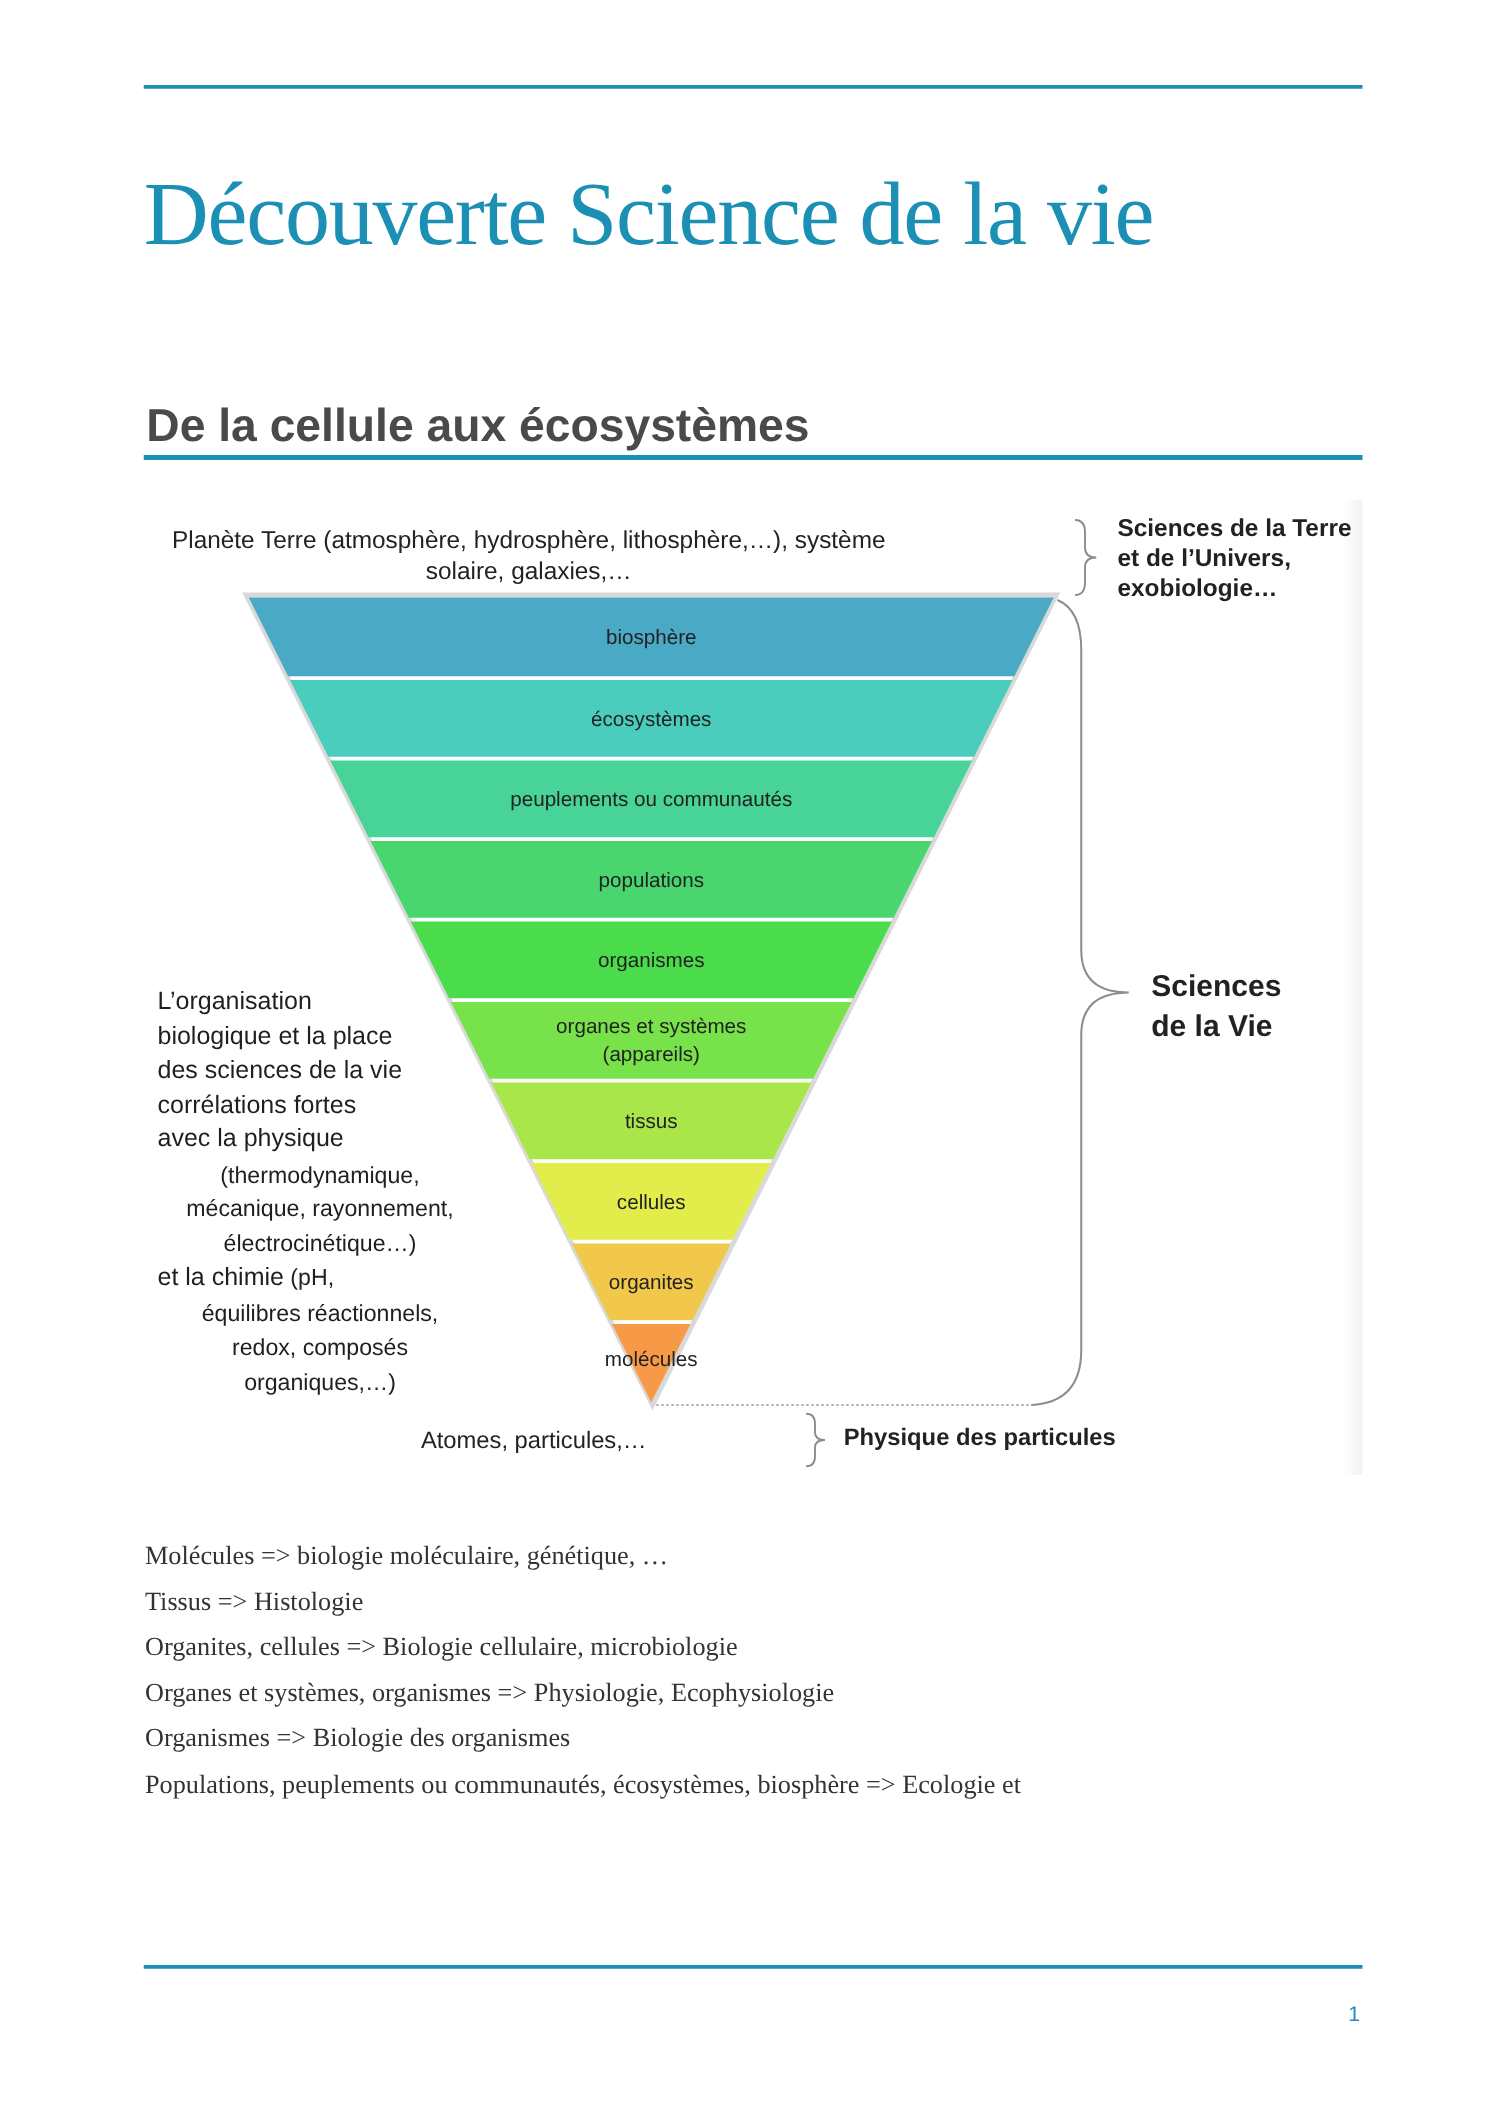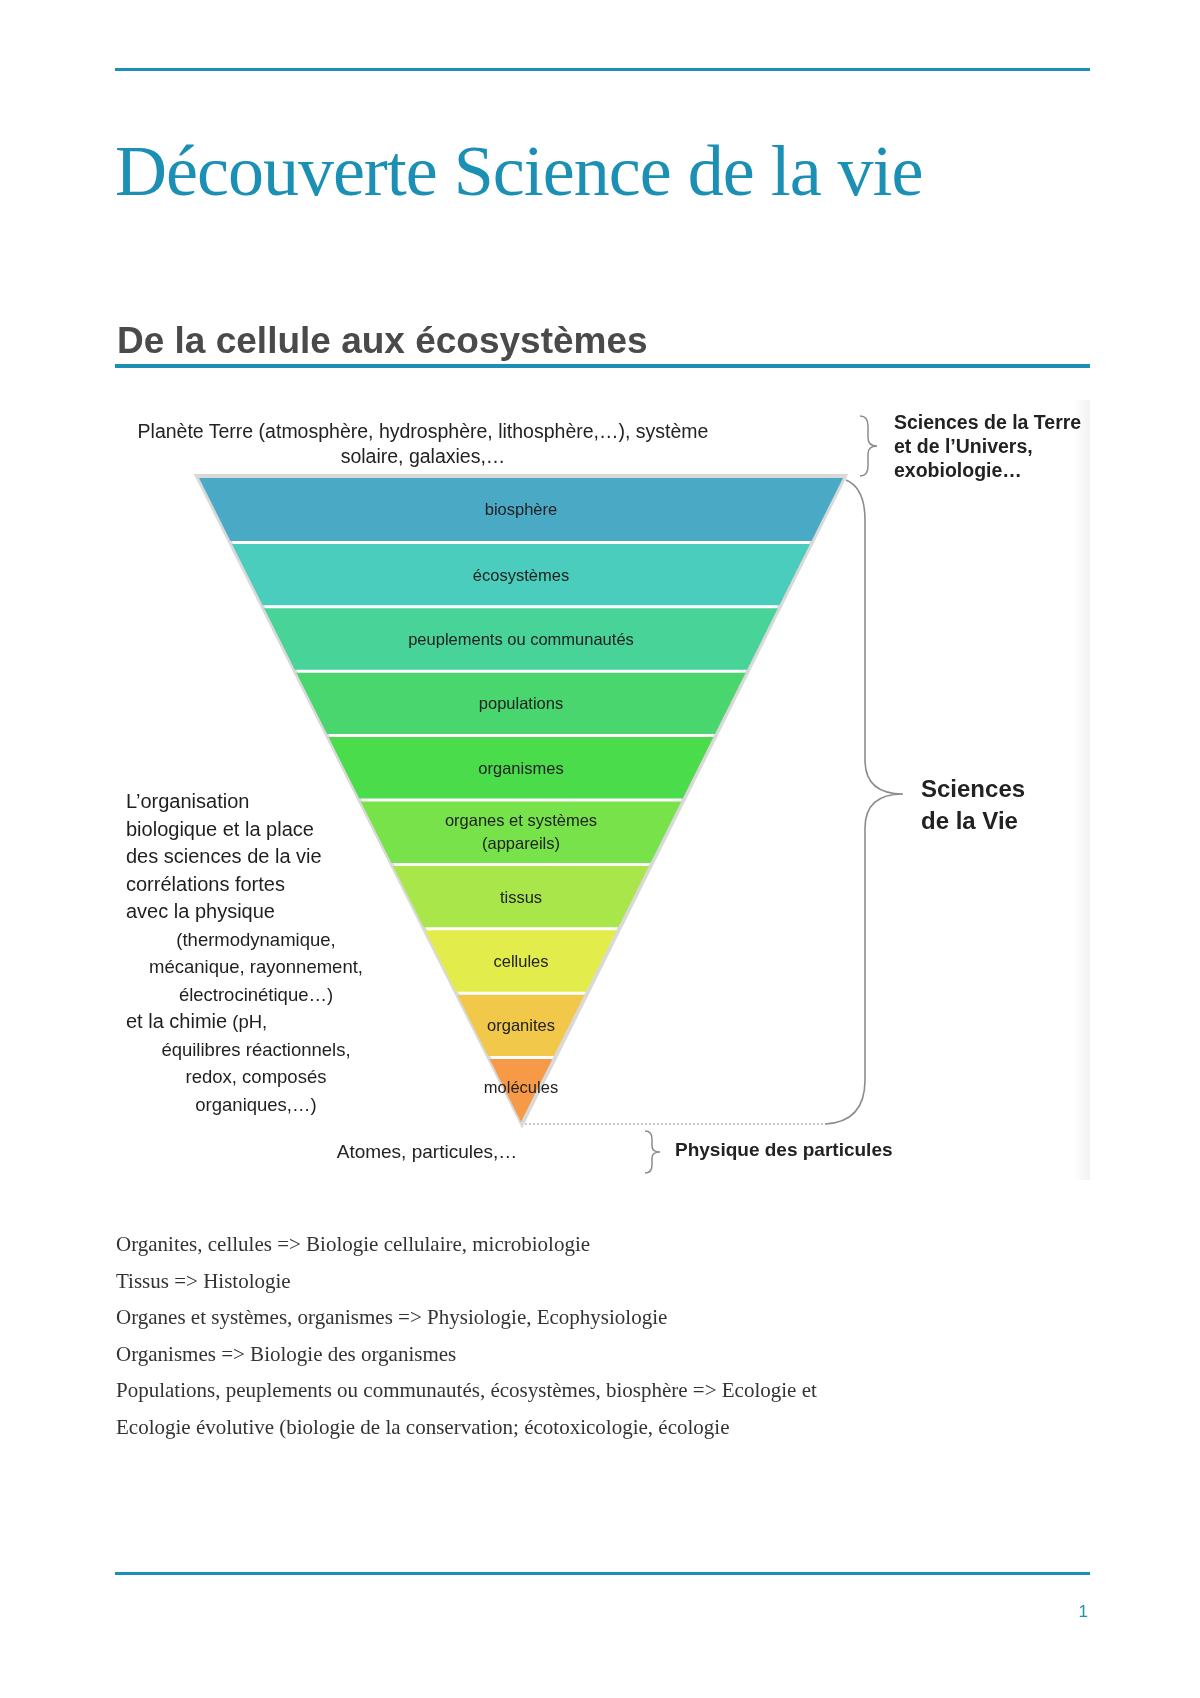--- a/index.html
+++ b/index.html
@@ -97,22 +97,22 @@
     <div class="s">mécanique, rayonnement,</div>
     <div class="s">électrocinétique…)</div>
     <div><b>et la chimie</b><span class="s"> (pH,</span></div>
     <div class="s">équilibres réactionnels,</div>
     <div class="s">redox, composés</div>
     <div class="s">organiques,…)</div>
   </div>
 </div>
 
 <div class="body-text">
+  <p>Molécules =&gt; biologie moléculaire, génétique, …</p>
+  <p>Tissus =&gt; Histologie</p>
   <p>Organites, cellules =&gt; Biologie cellulaire, microbiologie</p>
-  <p>Tissus =&gt; Histologie</p>
   <p>Organes et systèmes, organismes =&gt; Physiologie, Ecophysiologie</p>
   <p>Organismes =&gt; Biologie des organismes</p>
   <p>Populations, peuplements ou communautés, écosystèmes, biosphère =&gt; Ecologie et</p>
-  <p>Ecologie évolutive (biologie de la conservation; écotoxicologie, écologie</p>
 </div>
 
 <div class="rule" style="top:1572px;"></div>
 <div class="page-num">1</div>
 
 </body></html>

